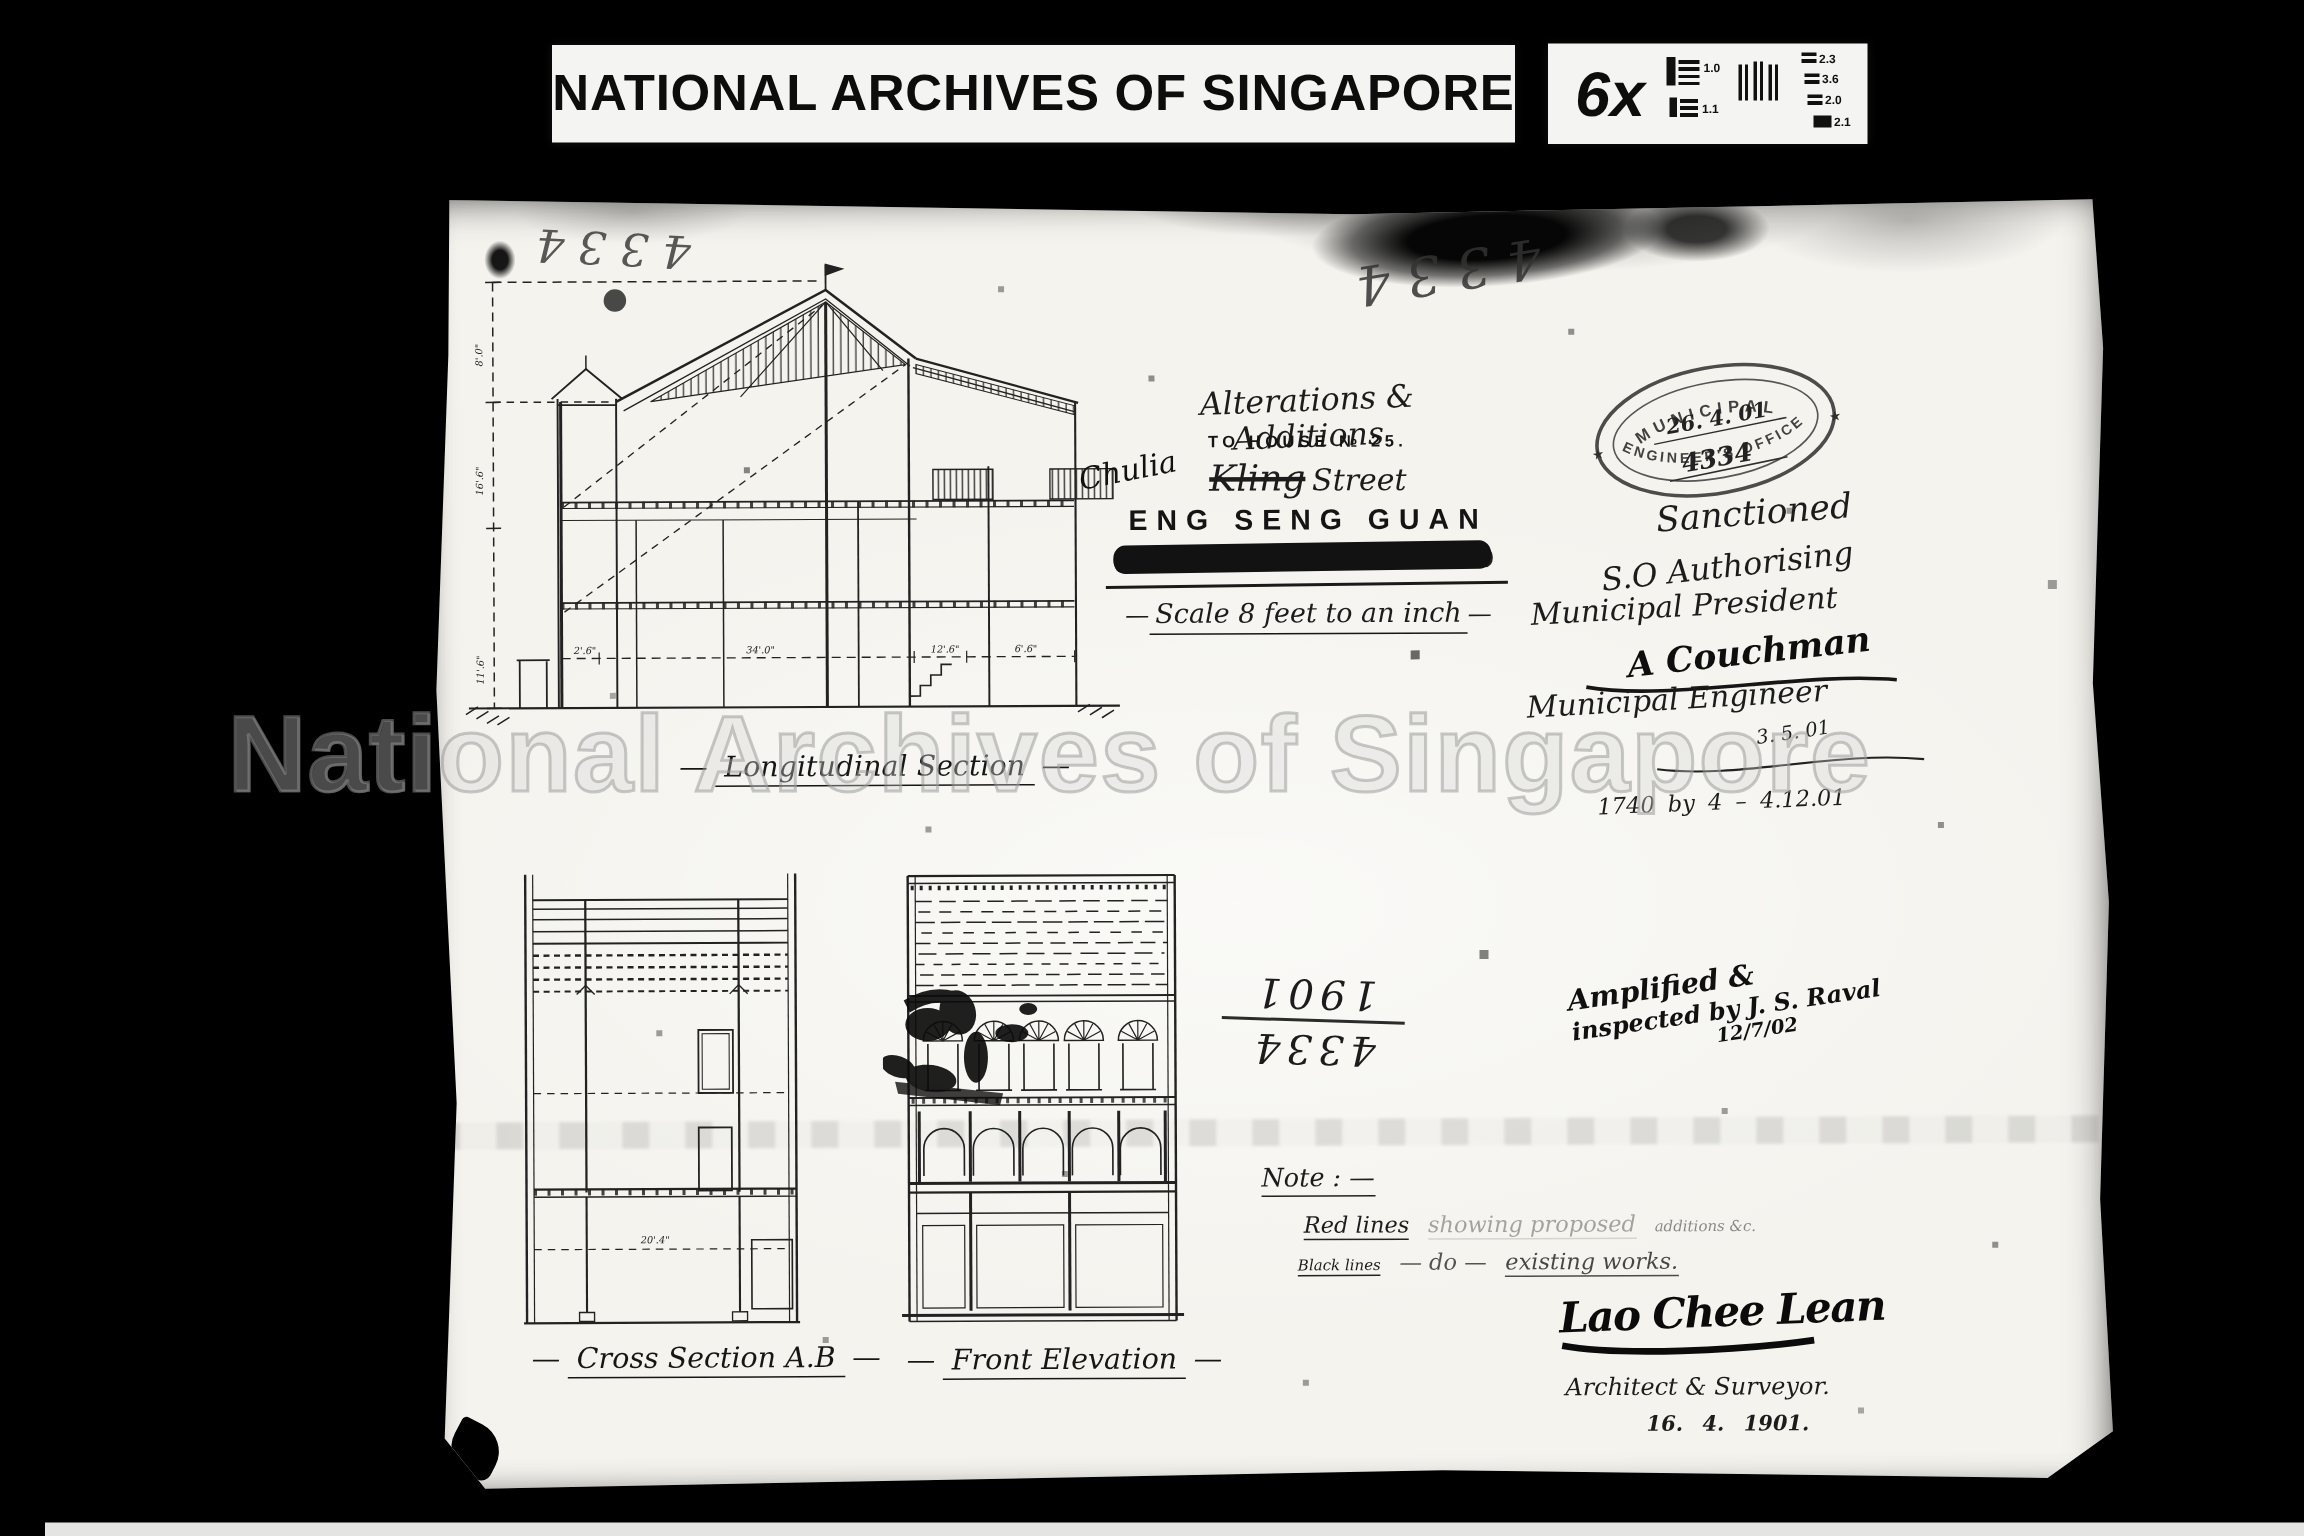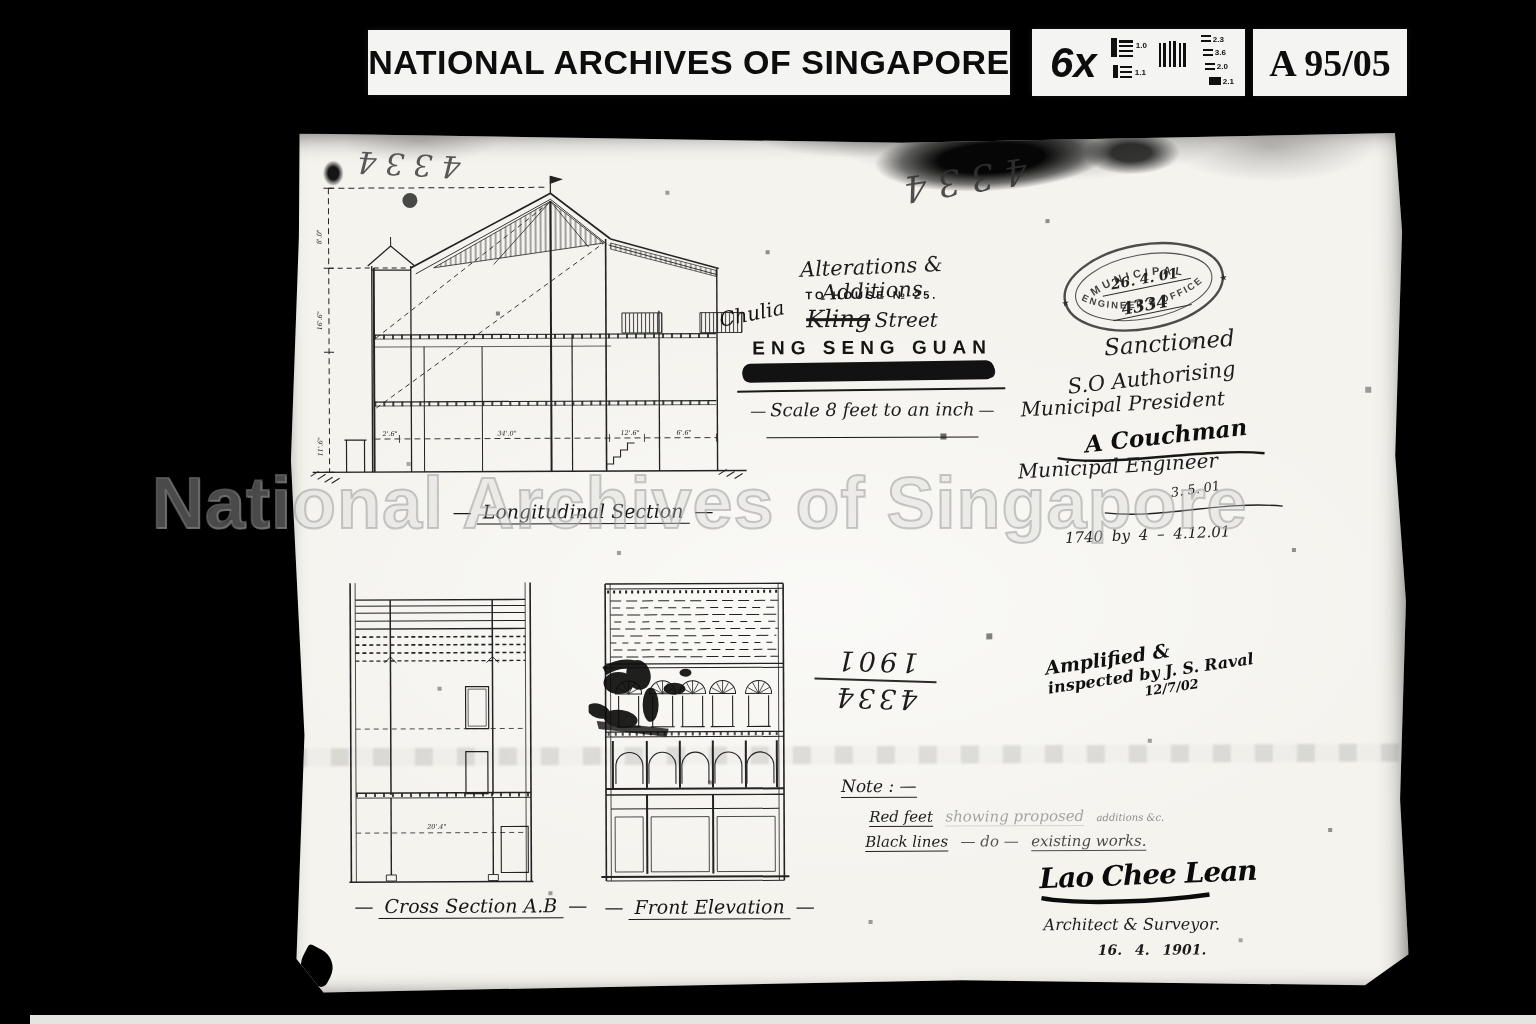--- a/index.html
+++ b/index.html
@@ -82,21 +82,20 @@
       <span class="comb" style="left:90px;top:0;width:10px;height:7px;"></span>
       <span class="tlabel" style="left:102px;top:0;">2.3</span>
       <span class="comb" style="left:92px;top:14px;width:10px;height:7px;"></span>
       <span class="tlabel" style="left:104px;top:13px;">3.6</span>
       <span class="comb" style="left:94px;top:28px;width:10px;height:7px;"></span>
       <span class="tlabel" style="left:106px;top:27px;">2.0</span>
       <span class="solidblk" style="left:98px;top:42px;width:12px;height:8px;"></span>
       <span class="tlabel" style="left:112px;top:42px;">2.1</span>
     </span>
   </div>
-  <div class="hbox" id="box-ref-right">A 95/05</div>
 
   <div id="paper">
 
     <div class="blob" style="left:555px;top:-14px;width:300px;height:84px;transform:rotate(-3deg);
          background:radial-gradient(closest-side,#060606 35%,rgba(6,6,6,.55) 60%,transparent 78%);"></div>
     <div class="blob" style="left:780px;top:-6px;width:130px;height:58px;
          background:radial-gradient(closest-side,rgba(10,10,10,.8) 30%,transparent 75%);"></div>
     <div class="blob" style="left:34px;top:24px;width:26px;height:32px;
          background:radial-gradient(closest-side,#161616 40%,transparent 80%);"></div>
     <div class="blob" style="left:116px;top:60px;width:15px;height:15px;background:#1d1d1d;opacity:.8;"></div>
@@ -333,21 +332,21 @@
         <span class="hand" style="font-size:20px;">Street</span>
       </div>
       <div class="print abs" style="left:0;top:88px;width:250px;text-align:center;font-size:19px;
            font-weight:bold;letter-spacing:6px;">ENG SENG GUAN</div>
       <div class="abs" style="left:-5px;top:113px;width:252px;height:19px;background:#121212;
            border-radius:8px/9px;transform:rotate(-.6deg);
            box-shadow:4px 2px 0 -3px #222, -3px 3px 0 -4px #222;"></div>
       <div class="abs" style="left:-10px;top:140px;width:268px;height:2px;background:#1a1a1a;
            transform:rotate(-.5deg);"></div>
       <div class="abs" style="left:0;top:150px;width:250px;text-align:center;white-space:nowrap;">
-        <span class="hand dash" style="font-size:16px;">—</span><span class="hand" style="font-size:18px;border-bottom:1.8px solid #161616;padding:0 4px 17px;">Scale 8 feet to an inch</span><span class="hand dash" style="font-size:16px;">—</span>
+        <span class="hand dash" style="font-size:16px;">—</span><span class="hand" style="font-size:18px;border-bottom:1.8px solid #161616;padding:0 4px 2px;">Scale 8 feet to an inch</span><span class="hand dash" style="font-size:16px;">—</span>
       </div>
     </div>
 
     <svg class="abs" style="left:765px;top:105px;transform:rotate(-10deg);" width="185" height="105" viewBox="0 0 185 105">
       <defs>
         <path id="arc-top" d="M26,66 A68,32 0 0 1 158,66" fill="none"></path>
         <path id="arc-bot" d="M20,44 A74,36 0 0 0 164,44" fill="none"></path>
       </defs>
       <ellipse cx="92" cy="52" rx="80" ry="42" fill="none" stroke="#2e2e2e" stroke-width="2.4" opacity=".85"></ellipse>
       <ellipse cx="92" cy="52" rx="69" ry="32" fill="none" stroke="#2e2e2e" stroke-width="1.1" opacity=".8"></ellipse>
@@ -395,27 +394,27 @@
     <div class="abs ink" style="left:758px;top:512px;width:210px;transform:rotate(-8deg);">
       <div class="hand" style="font-size:19px;font-weight:bold;color:#101010;">Amplified &amp;</div>
       <div class="hand" style="font-size:16px;font-weight:bold;color:#101010;">inspected by J. S. Raval</div>
       <div class="hand" style="font-size:13px;font-weight:bold;color:#101010;margin-left:95px;">12/7/02</div>
     </div>
 
     <div class="abs notewrap" style="left:552px;top:645px;width:320px;">
       <div class="hand" style="font-size:17px;border-bottom:1.5px solid #222;display:inline-block;
            padding-bottom:1px;">Note : —</div>
       <div class="abs" style="left:28px;top:32px;white-space:nowrap;">
-        <span class="hand" style="font-size:15px;border-bottom:1.5px solid #222;margin-right:8px;">Red feet</span>
+        <span class="hand" style="font-size:15px;border-bottom:1.5px solid #222;margin-right:8px;">Red lines</span>
         <span class="hand" style="font-size:15px;opacity:.38;border-bottom:1px solid rgba(34,34,34,.4);
               margin-right:8px;">showing proposed</span>
         <span class="hand" style="font-size:10px;opacity:.5;">additions &amp;c.</span>
       </div>
       <div class="abs" style="left:24px;top:57px;white-space:nowrap;">
-        <span class="hand" style="font-size:15px;border-bottom:1.5px solid #222;margin-right:8px;">Black lines</span>
+        <span class="hand" style="font-size:10px;border-bottom:1.5px solid #222;margin-right:8px;">Black lines</span>
         <span class="hand" style="font-size:15px;opacity:.75;margin-right:8px;">— do —</span>
         <span class="hand" style="font-size:15px;opacity:.8;border-bottom:1.5px solid #222;">existing works.</span>
       </div>
     </div>
 
     <div class="abs" style="left:750px;top:728px;width:240px;">
       <div class="hand ink" style="font-size:28px;font-weight:bold;letter-spacing:-1px;color:#0b0b0b;
            transform:rotate(-2deg);">Lao Chee Lean</div>
       <svg width="175" height="14" viewBox="0 0 175 14" style="margin-top:-4px;">
         <path d="M2,7 C40,14 120,11 170,4" stroke="#0b0b0b" stroke-width="4.5" fill="none"></path>

